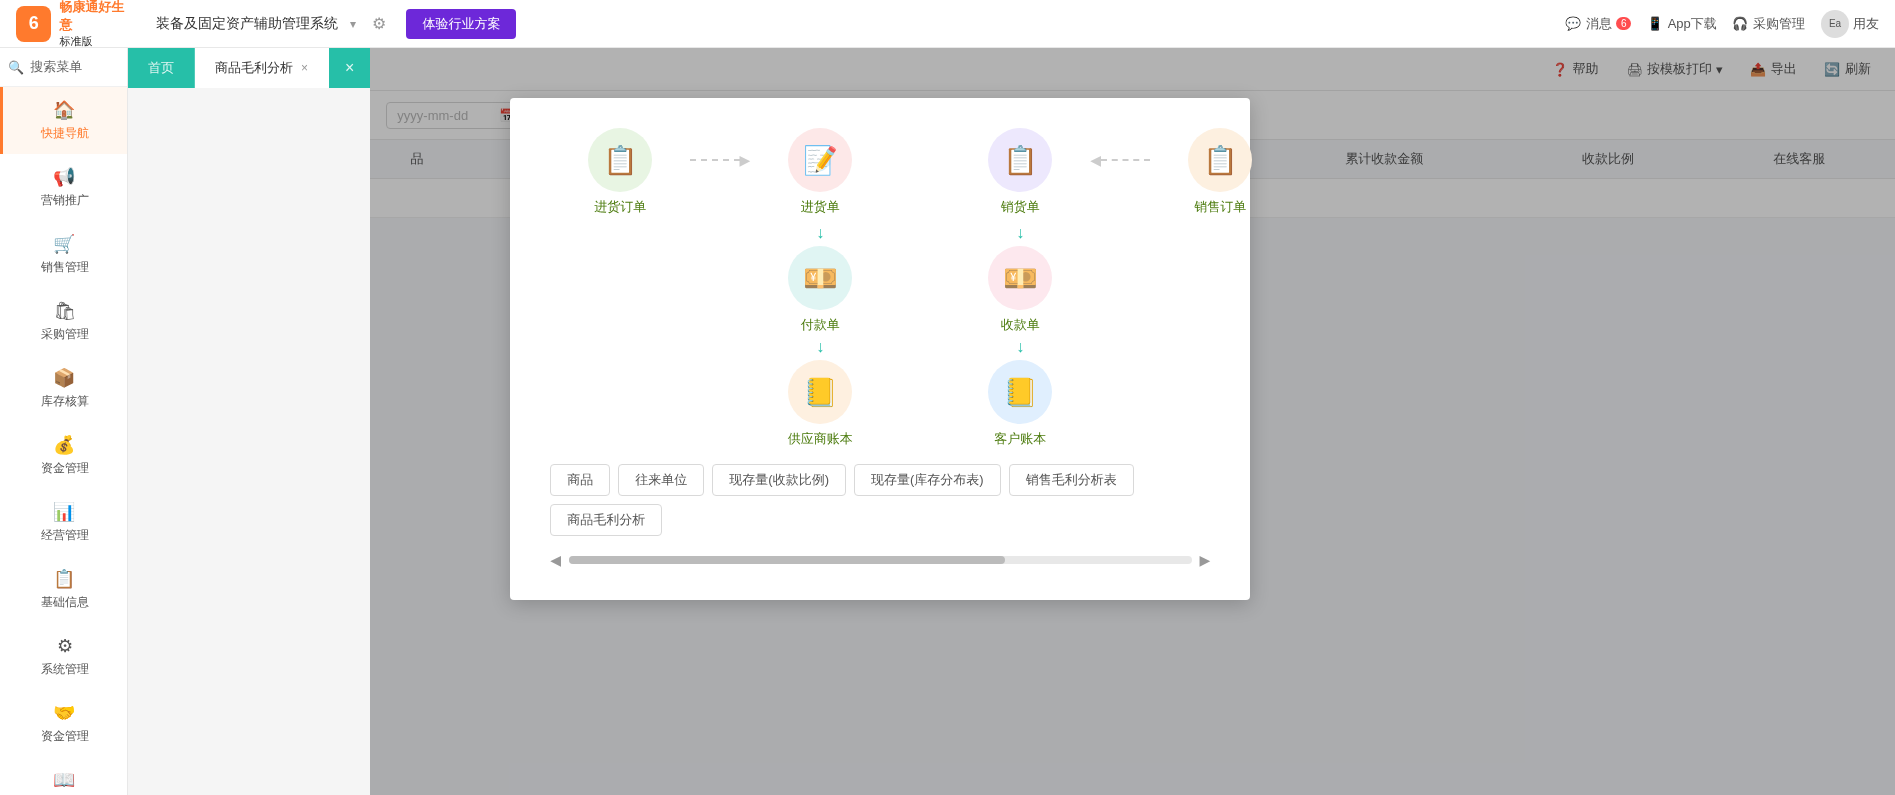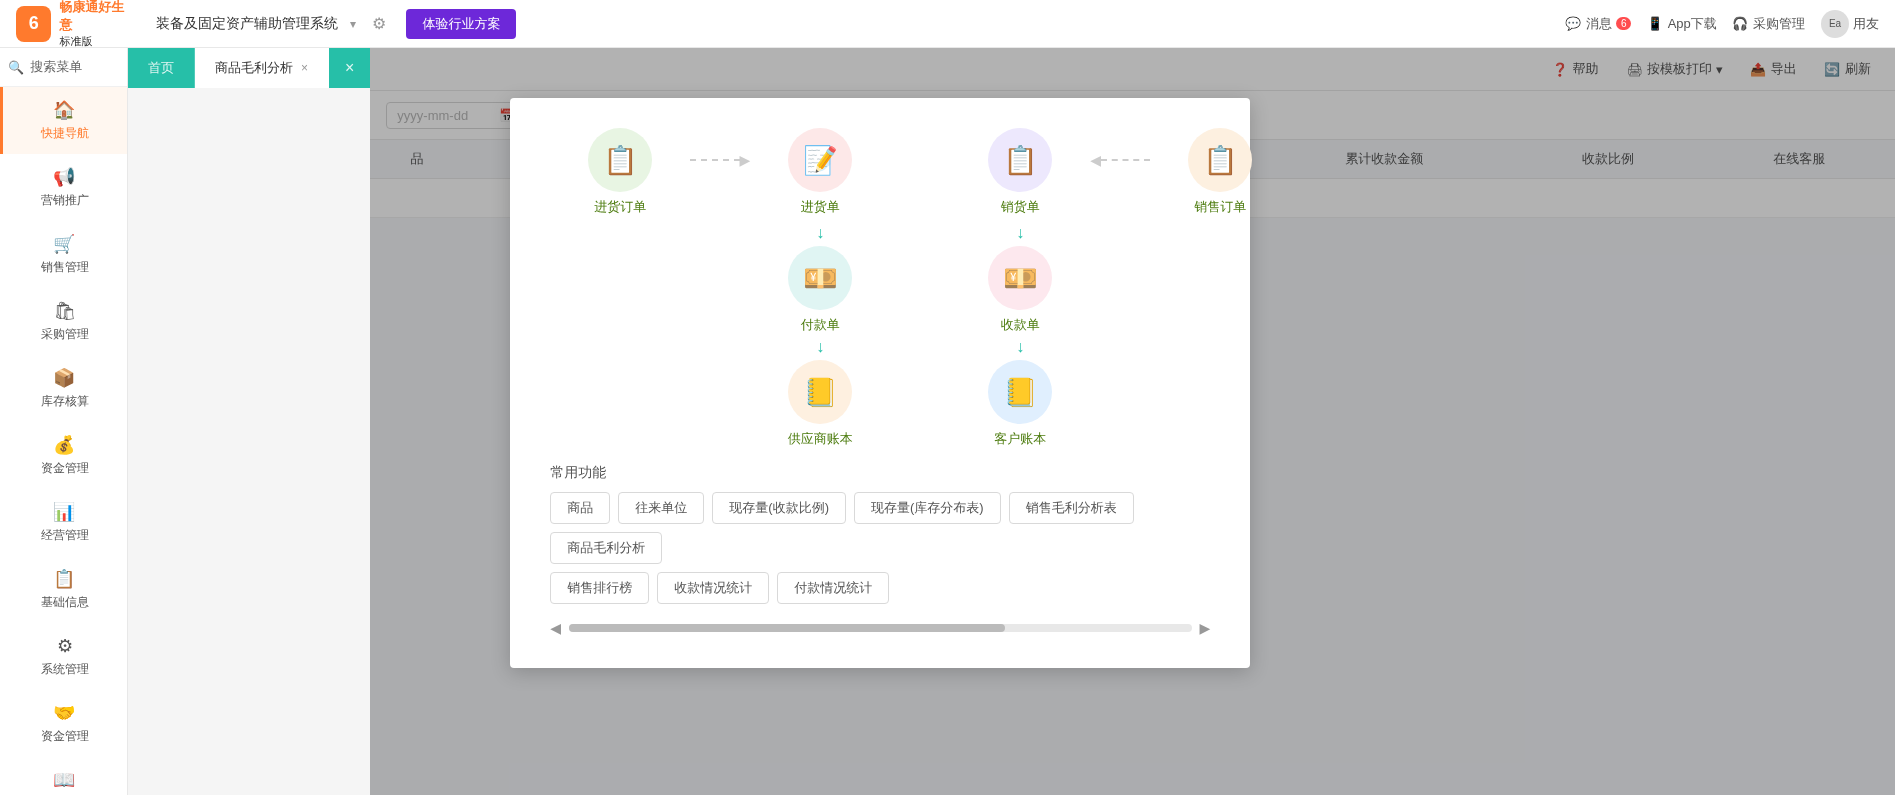--- a/index.html
+++ b/index.html
@@ -426,34 +426,28 @@
 
                 <div class="flow-col">
                   <div class="flow-circle circle-blue" style="width:64px;height:64px;border-radius:50%;display:flex;align-items:center;justify-content:center;font-size:28px;">📒</div>
                   <div class="flow-label" style="margin-top:6px;">客户账本</div>
                 </div>
                 <div></div>
                 <div></div>
               </div>
 
               <div class="common-functions">
-                <div class="common-title">常用功能</div>
                 <div class="func-buttons">
                   <button class="func-btn">商品</button>
                   <button class="func-btn">往来单位</button>
                   <button class="func-btn">现存量(收款比例)</button>
                   <button class="func-btn">现存量(库存分布表)</button>
                   <button class="func-btn">销售毛利分析表</button>
                   <button class="func-btn">商品毛利分析</button>
                 </div>
-                <div class="func-buttons">
-                  <button class="func-btn">销售排行榜</button>
-                  <button class="func-btn">收款情况统计</button>
-                  <button class="func-btn">付款情况统计</button>
-                </div>
               </div>
 
               <div class="modal-scrollbar">
                 <span class="scrollbar-arrow">◀</span>
                 <div class="scrollbar-track">
                   <div class="scrollbar-thumb"></div>
                 </div>
                 <span class="scrollbar-arrow">▶</span>
               </div>
             </div>

